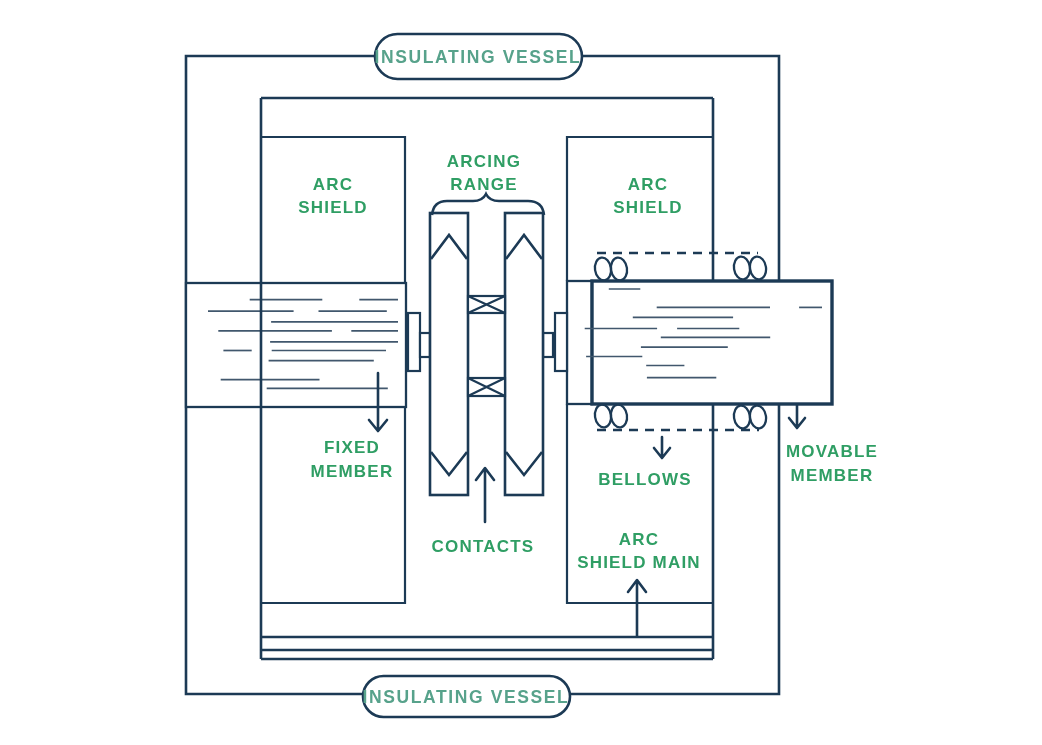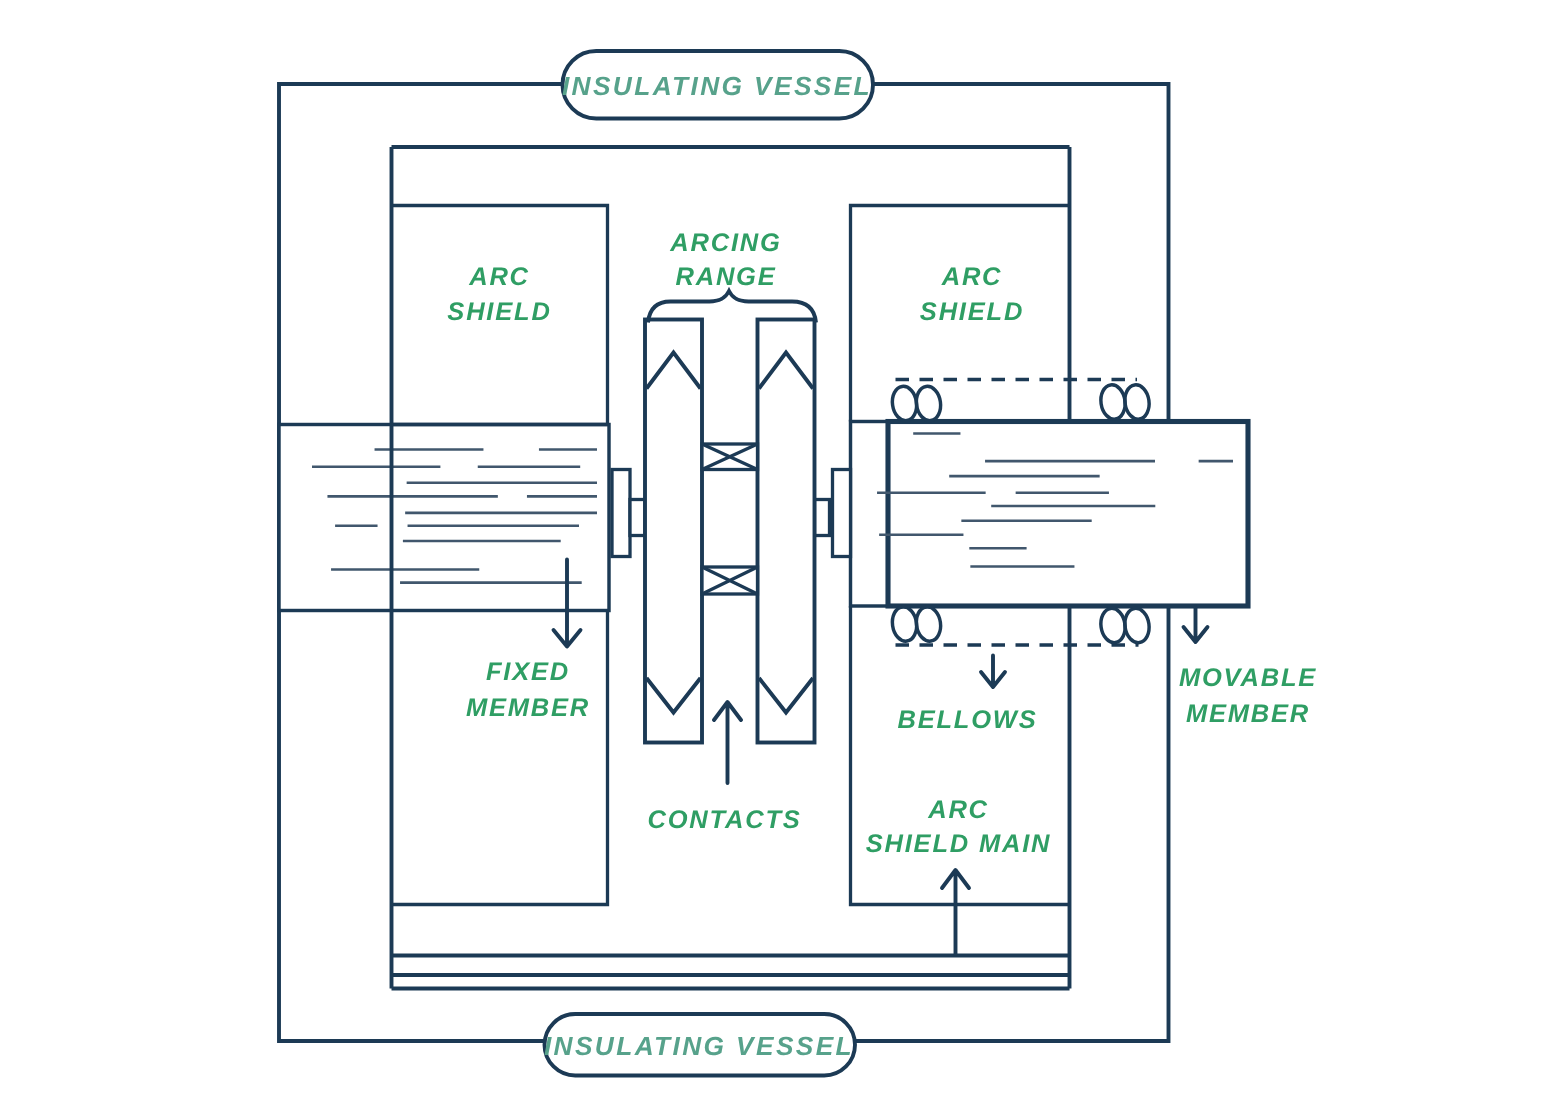--- a/index.html
+++ b/index.html
@@ -30,21 +30,21 @@
   text.pill-lbl{
     fill:var(--teal);
     font-size:17.5px;font-weight:700;letter-spacing:1.6px;
     text-anchor:middle;
     font-family:"Liberation Sans", sans-serif;
   }
 </style>
 </head>
 <body>
 
-<div class="stage" style="--navy: #1c3a55; --hatch: #41576d; --green: #2f9e64; --teal: #57a28b; background: rgb(255, 255, 255); font-style: italic;">
+<div class="stage" style="--navy: #1c3a55; --hatch: #41576d; --green: #2f9e64; --teal: #57a28b; background: rgb(255, 255, 255);">
 <svg width="1042" height="745" viewBox="0 0 1042 745">
 
   <path class="ln" d="M375,56 L186,56 L186,694 L363,694 M582,56 L779,56 L779,281 M779,404 L779,694 L570,694"></path>
 
   <rect class="barw" x="186" y="283" width="220" height="124"></rect>
   <g class="hatch">
         <line x1="249.7" x2="322.3" y1="299.7" y2="299.7"></line>
         <line x1="359.3" x2="398.0" y1="299.7" y2="299.7"></line>
         <line x1="208.0" x2="293.6" y1="311.2" y2="311.2"></line>
         <line x1="318.5" x2="386.8" y1="311.2" y2="311.2"></line>

